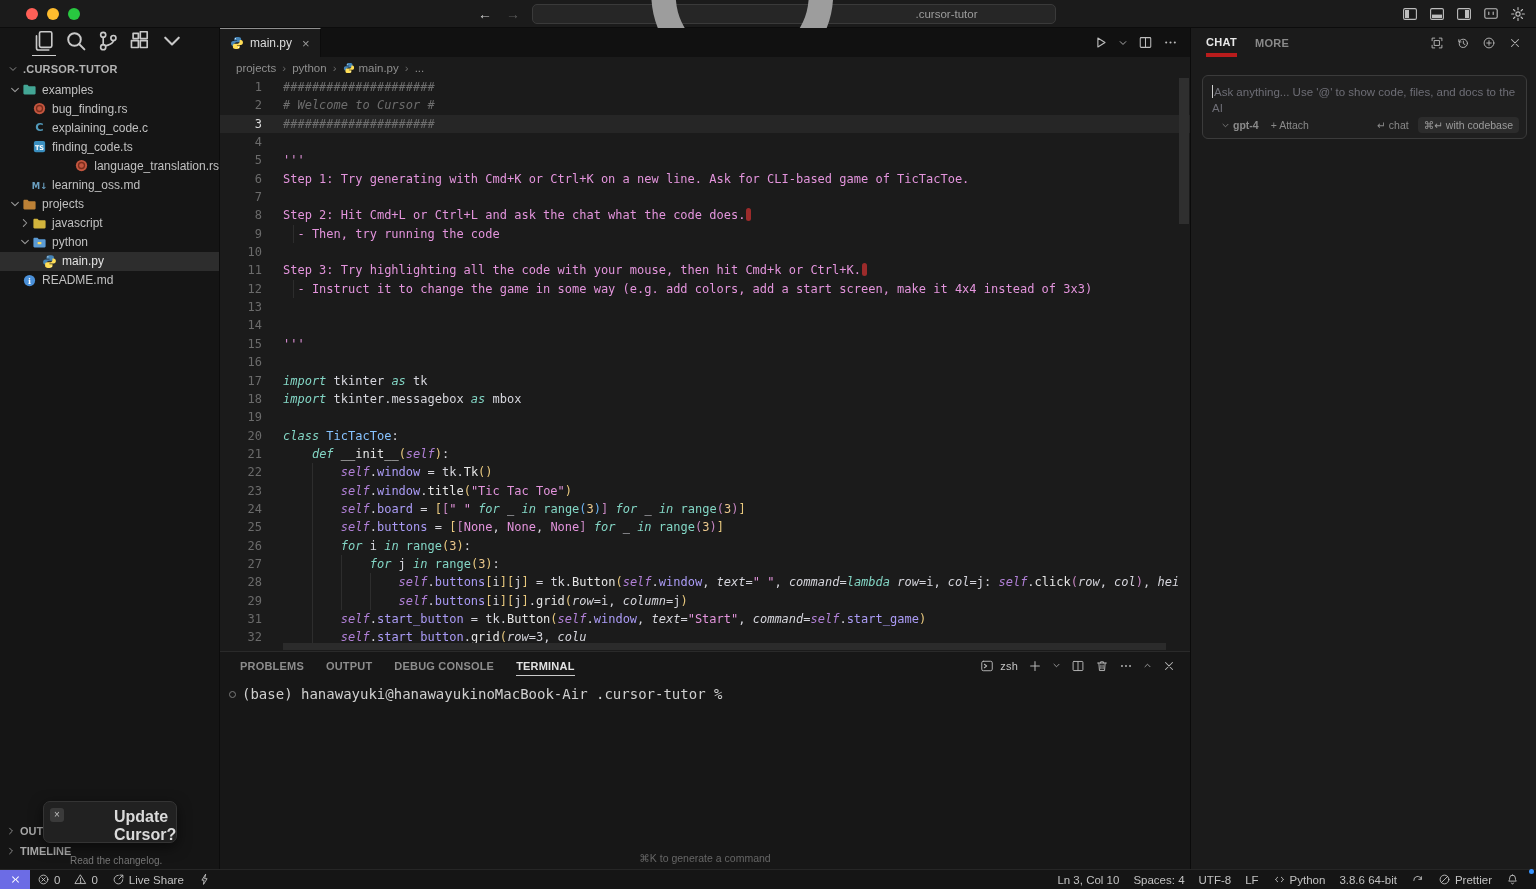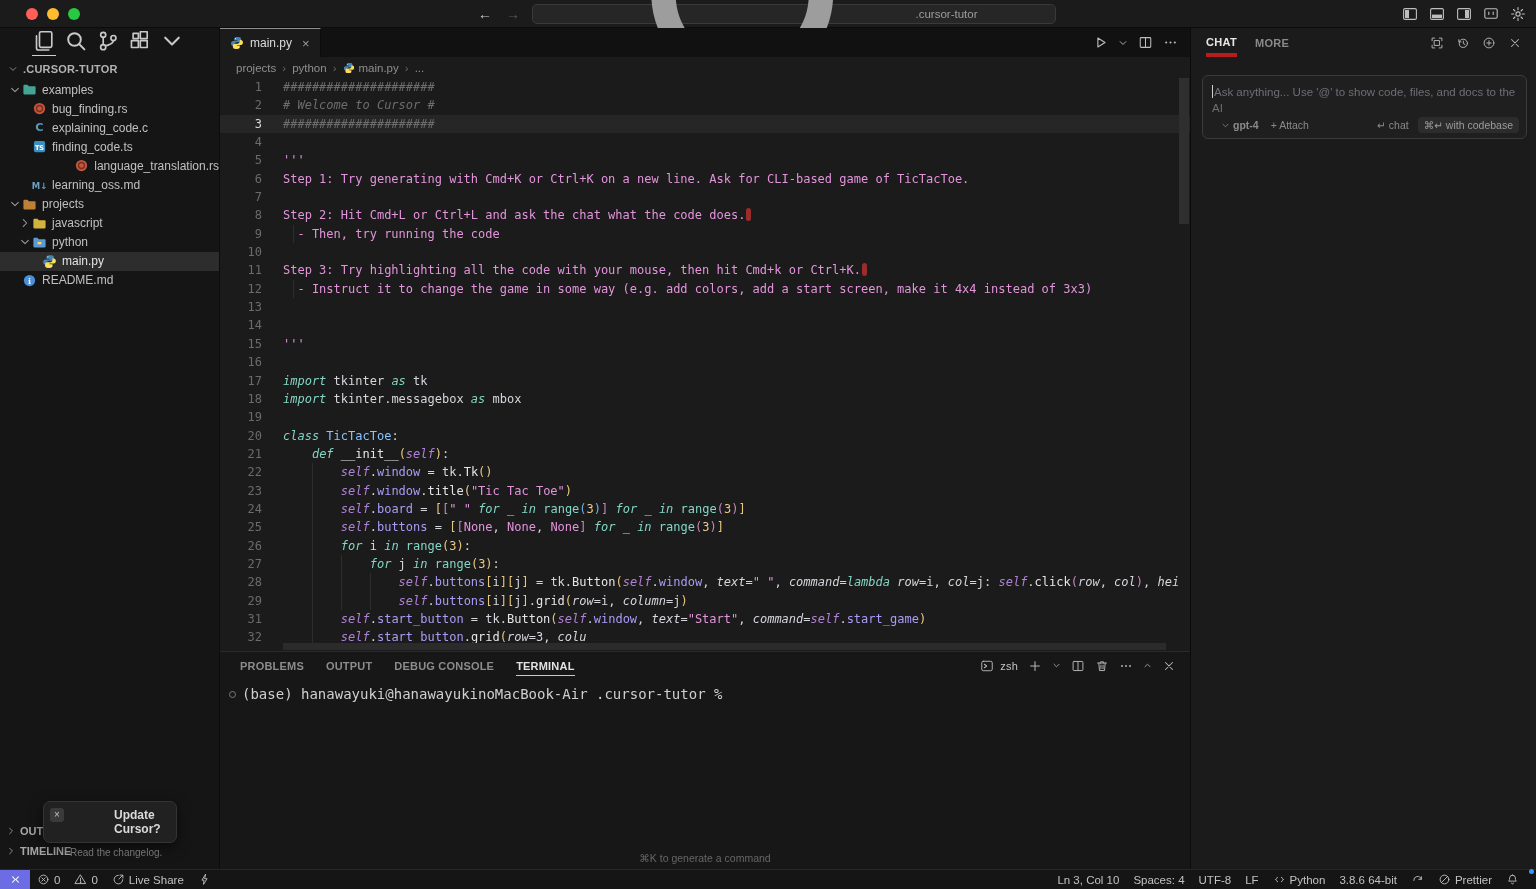--- a/index.html
+++ b/index.html
@@ -33,21 +33,21 @@
   .tree-chev svg { width:12px; height:12px; }
   .tree-ico { width:15px; height:15px; display:inline-flex; margin-right:5px; flex:none; }
   .tree-ico svg { width:15px; height:15px; }
   .sb-bottom { position:absolute; left:0; right:0; bottom:8px; }
   .sb-section { height:20px; display:flex; align-items:center; gap:4px; padding-left:6px; font-size:11px; font-weight:700; color:#a8a8a8; }
   .sb-section .ic { width:10px; height:10px; display:inline-flex; color:#9a9a9a; }
 
   
   .toast { position:absolute; left:43px; bottom:26px; width:134px; height:42px; background:#212121; border:1px solid #343434; border-radius:7px; box-shadow:0 4px 14px rgba(0,0,0,.55); z-index:9; padding:6px 8px 6px 26px; }
   .toast-close { position:absolute; left:6px; top:6px; width:14px; height:14px; background:#3a3a3a; border-radius:3px; color:#c0c0c0; font-size:10px; line-height:13px; text-align:center; }
-  .toast-title { font-size:12px; font-weight:700; color:#dadada;padding-left:44px; }
+  .toast-title { font-size:16px; font-weight:700; color:#dadada;padding-left:44px; }
   .toast-sub { font-size:10px; color:#757575; margin-top:11px; }
 
   
   .editor-region { position:absolute; left:220px; top:28px; width:970px; bottom:20px; background:#171717; }
   .tabbar { height:29px; background:#111111; display:flex; align-items:stretch; }
   .tab { display:flex; align-items:center; gap:6px; padding:0 10px; background:#1b1b1b; border-top:1px solid #8f8f8f; border-right:1px solid #0c0c0c; font-size:12px; color:#dcdcdc; }
   .tab .ic { width:14px; height:14px; display:inline-flex; }
   .tab-close { color:#9a9a9a; font-size:13px; margin-left:4px; }
   .editor-actions { margin-left:auto; display:flex; align-items:center; gap:10px; padding-right:12px; color:#bdbdbd; }
   .editor-actions .ic { width:15px; height:15px; display:inline-flex; }

